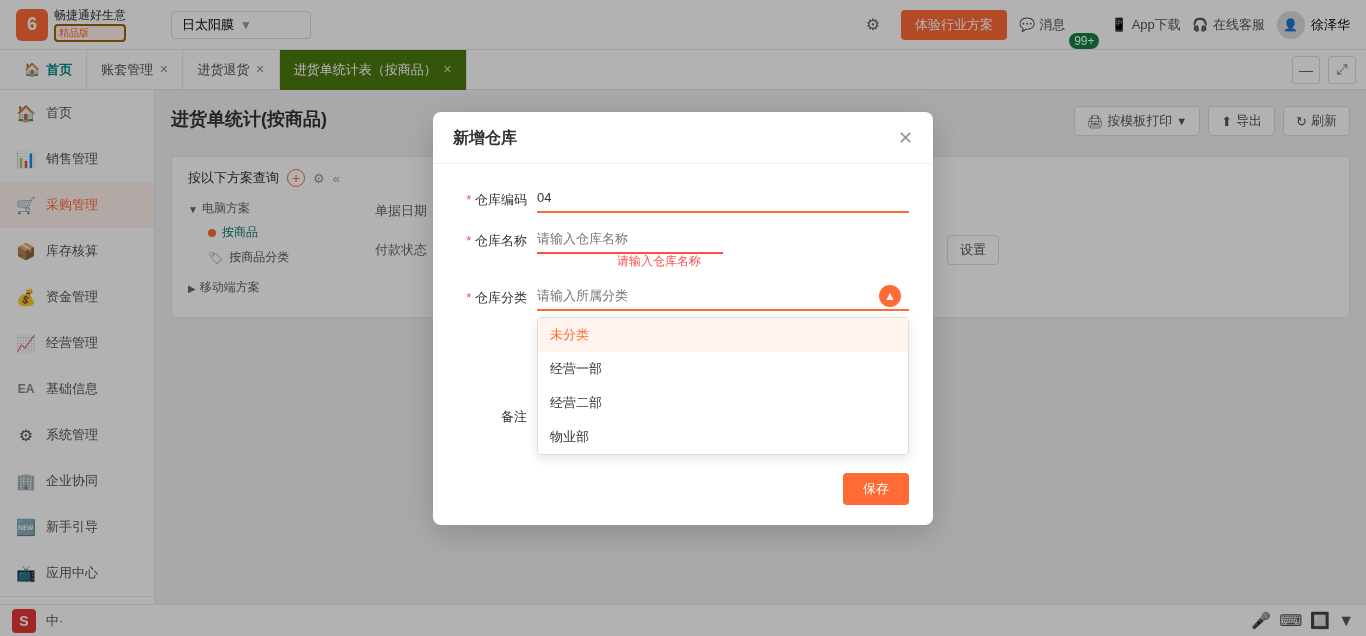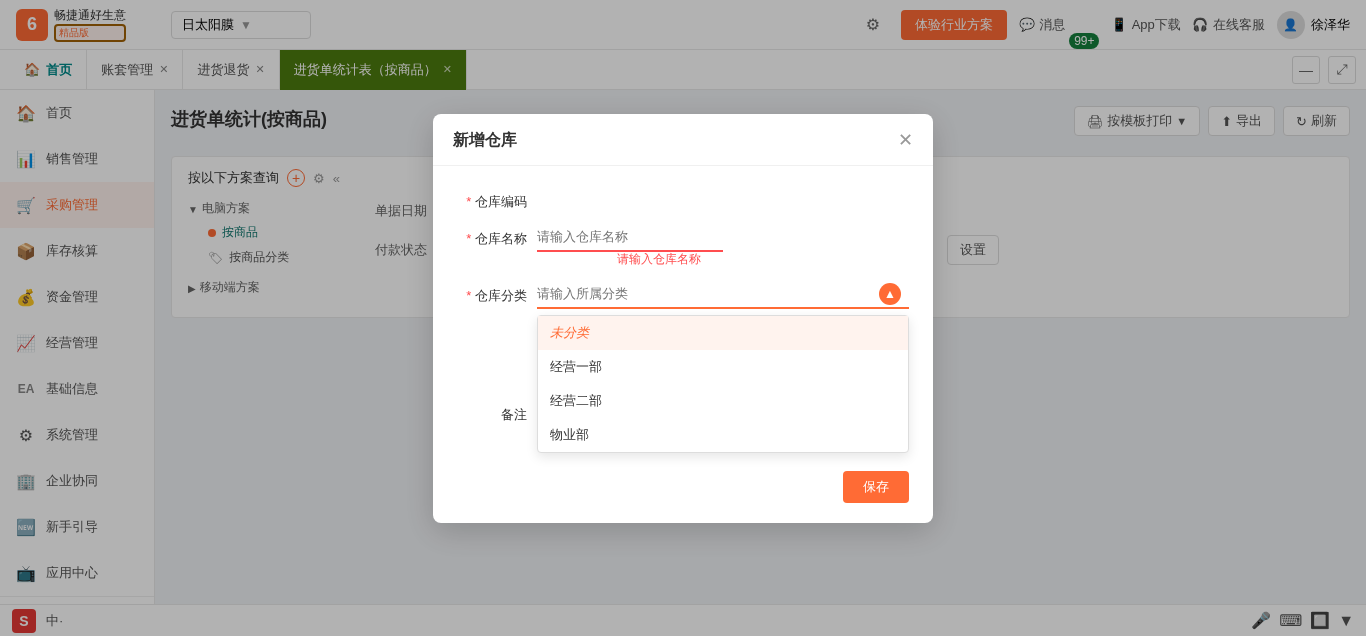--- a/index.html
+++ b/index.html
@@ -451,21 +451,21 @@
       box-shadow: 0 4px 12px rgba(0,0,0,0.1);
       z-index: 200;
       margin-top: 2px;
     }
     .dropdown-item {
       padding: 8px 12px;
       cursor: pointer;
       font-size: 13px;
       color: #333;
     }
-    .dropdown-item.active { background: #fff3ee; color: #ff6b35; font-style: italic; }
+    .dropdown-item.active { background: #fff3ee; color: #ff6b35; }
     .dialog-footer {
       padding: 12px 24px 20px;
       display: flex;
       justify-content: flex-end;
       gap: 10px;
     }
     .btn-save {
       padding: 7px 20px;
       border: none;
       border-radius: 4px;
@@ -746,20 +746,21 @@
 <div class="overlay">
   <div class="dialog">
     <div class="dialog-header">
       <span class="dialog-title">新增仓库</span>
       <span class="dialog-close">✕</span>
     </div>
     <div class="dialog-body">
 
       <div class="form-row">
         <label class="form-label required">仓库编码</label>
+        <input class="form-control" value="04" style="border-bottom: 2px solid rgb(255, 107, 53); border-top: none; border-left: none; border-right: none; border-radius: 0px; padding-left: 0px;">
       </div>
 
       <div class="form-row" style="margin-bottom:28px;">
         <label class="form-label required">仓库名称</label>
         <div class="form-control-wrapper">
           <input class="form-control error" style="border-bottom: 2px solid rgb(255, 77, 79); border-top: none; border-left: none; border-right: none; border-radius: 0px; padding-left: 0px;" placeholder="请输入仓库名称">
           <span class="error-msg">请输入仓库名称</span>
         </div>
       </div>
 

